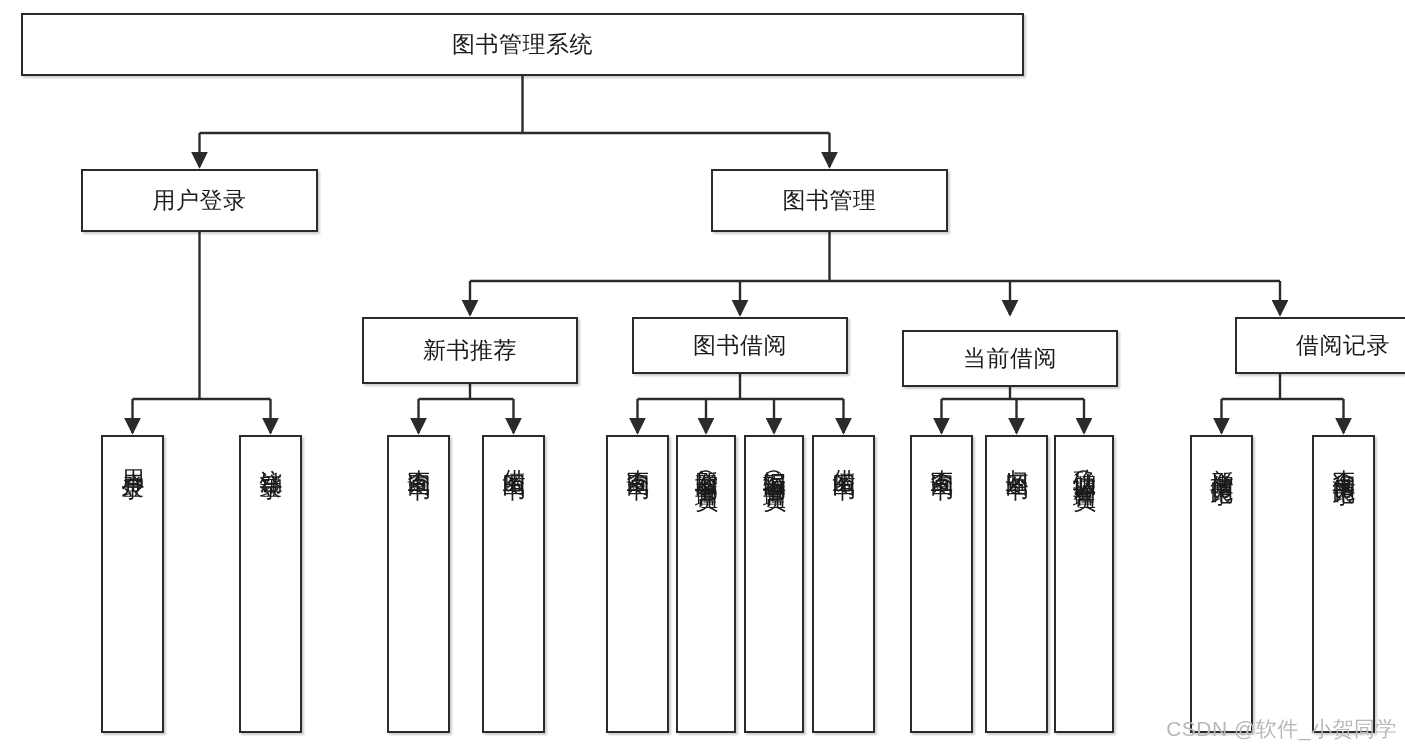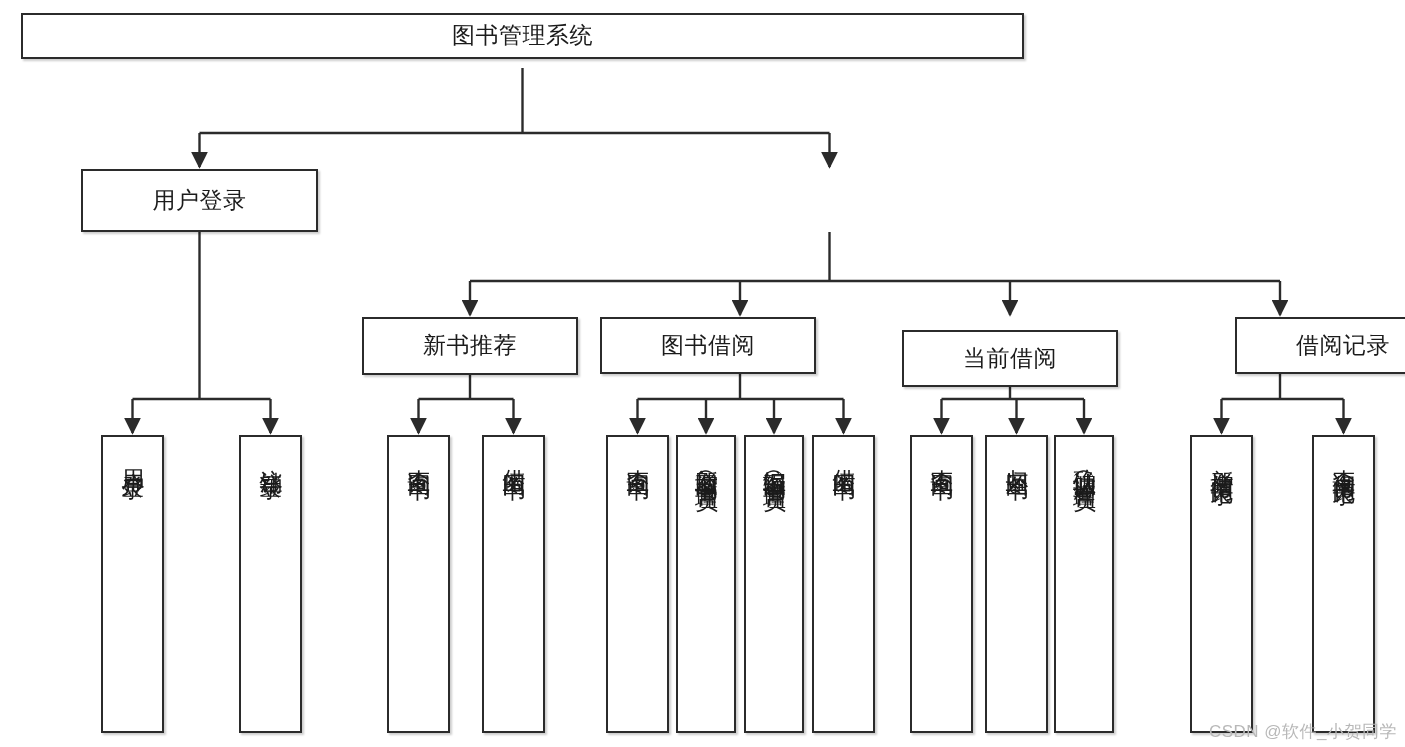--- a/index.html
+++ b/index.html
@@ -53,21 +53,21 @@
     font-size: 23px;
     line-height: 1.30;
     letter-spacing: 3px;
     white-space: pre-wrap;
     text-align: left;
   }
   .watermark {
     position: absolute;
     right: 8px;
     bottom: 4px;
-    font-size: 17px;
+    font-size: 21px;
     color: #b8b8b8;
     white-space: nowrap;
     letter-spacing: 0.5px;
   }
 </style>
 </head>
 <body>
 
 <div id="canvas">
 
@@ -107,32 +107,35 @@
         <path d="M 941.5 399 L 941.5 433" marker-end="url(#arrow)"></path>
         <path d="M 1016.5 399 L 1016.5 433" marker-end="url(#arrow)"></path>
         <path d="M 1084 399 L 1084 433" marker-end="url(#arrow)"></path>
         <path d="M 1280 374 L 1280 399"></path>
         <path d="M 1221.5 399 L 1343.5 399"></path>
         <path d="M 1221.5 399 L 1221.5 433" marker-end="url(#arrow)"></path>
         <path d="M 1343.5 399 L 1343.5 433" marker-end="url(#arrow)"></path>
       </g>
   </svg>
 
-  <div class="node" style="left: 21px; top: 13px; width: 1003px; height: 46px;">
+  <div class="node" style="left: 21px; top: 13px; width: 1003px; height: 63px;">
     <span class="node-label">图书管理系统</span>
   </div>
 
   <div class="node" style="left: 81px; top: 169px; width: 237px; height: 63px;">
     <span class="node-label">用户登录</span>
   </div>
+  <div class="node" style="left: 711px; top: 169px; width: 237px; height: 63px;">
+    <span class="node-label">图书管理</span>
+  </div>
 
-  <div class="node" style="left: 362px; top: 317px; width: 216px; height: 58px;">
+  <div class="node" style="left: 362px; top: 317px; width: 216px; height: 67px;">
     <span class="node-label">新书推荐</span>
   </div>
-  <div class="node" style="left: 600px; top: 317px; width: 216px; height: 57px;">
+  <div class="node" style="left: 632px; top: 317px; width: 216px; height: 57px;">
     <span class="node-label">图书借阅</span>
   </div>
   <div class="node" style="left: 902px; top: 330px; width: 216px; height: 57px;">
     <span class="node-label">当前借阅</span>
   </div>
   <div class="node" style="left: 1235px; top: 317px; width: 216px; height: 57px;">
     <span class="node-label">借阅记录</span>
   </div>
 
   <div class="node leaf" style="left: 101px; top: 435px; width: 63px; height: 298px;">

